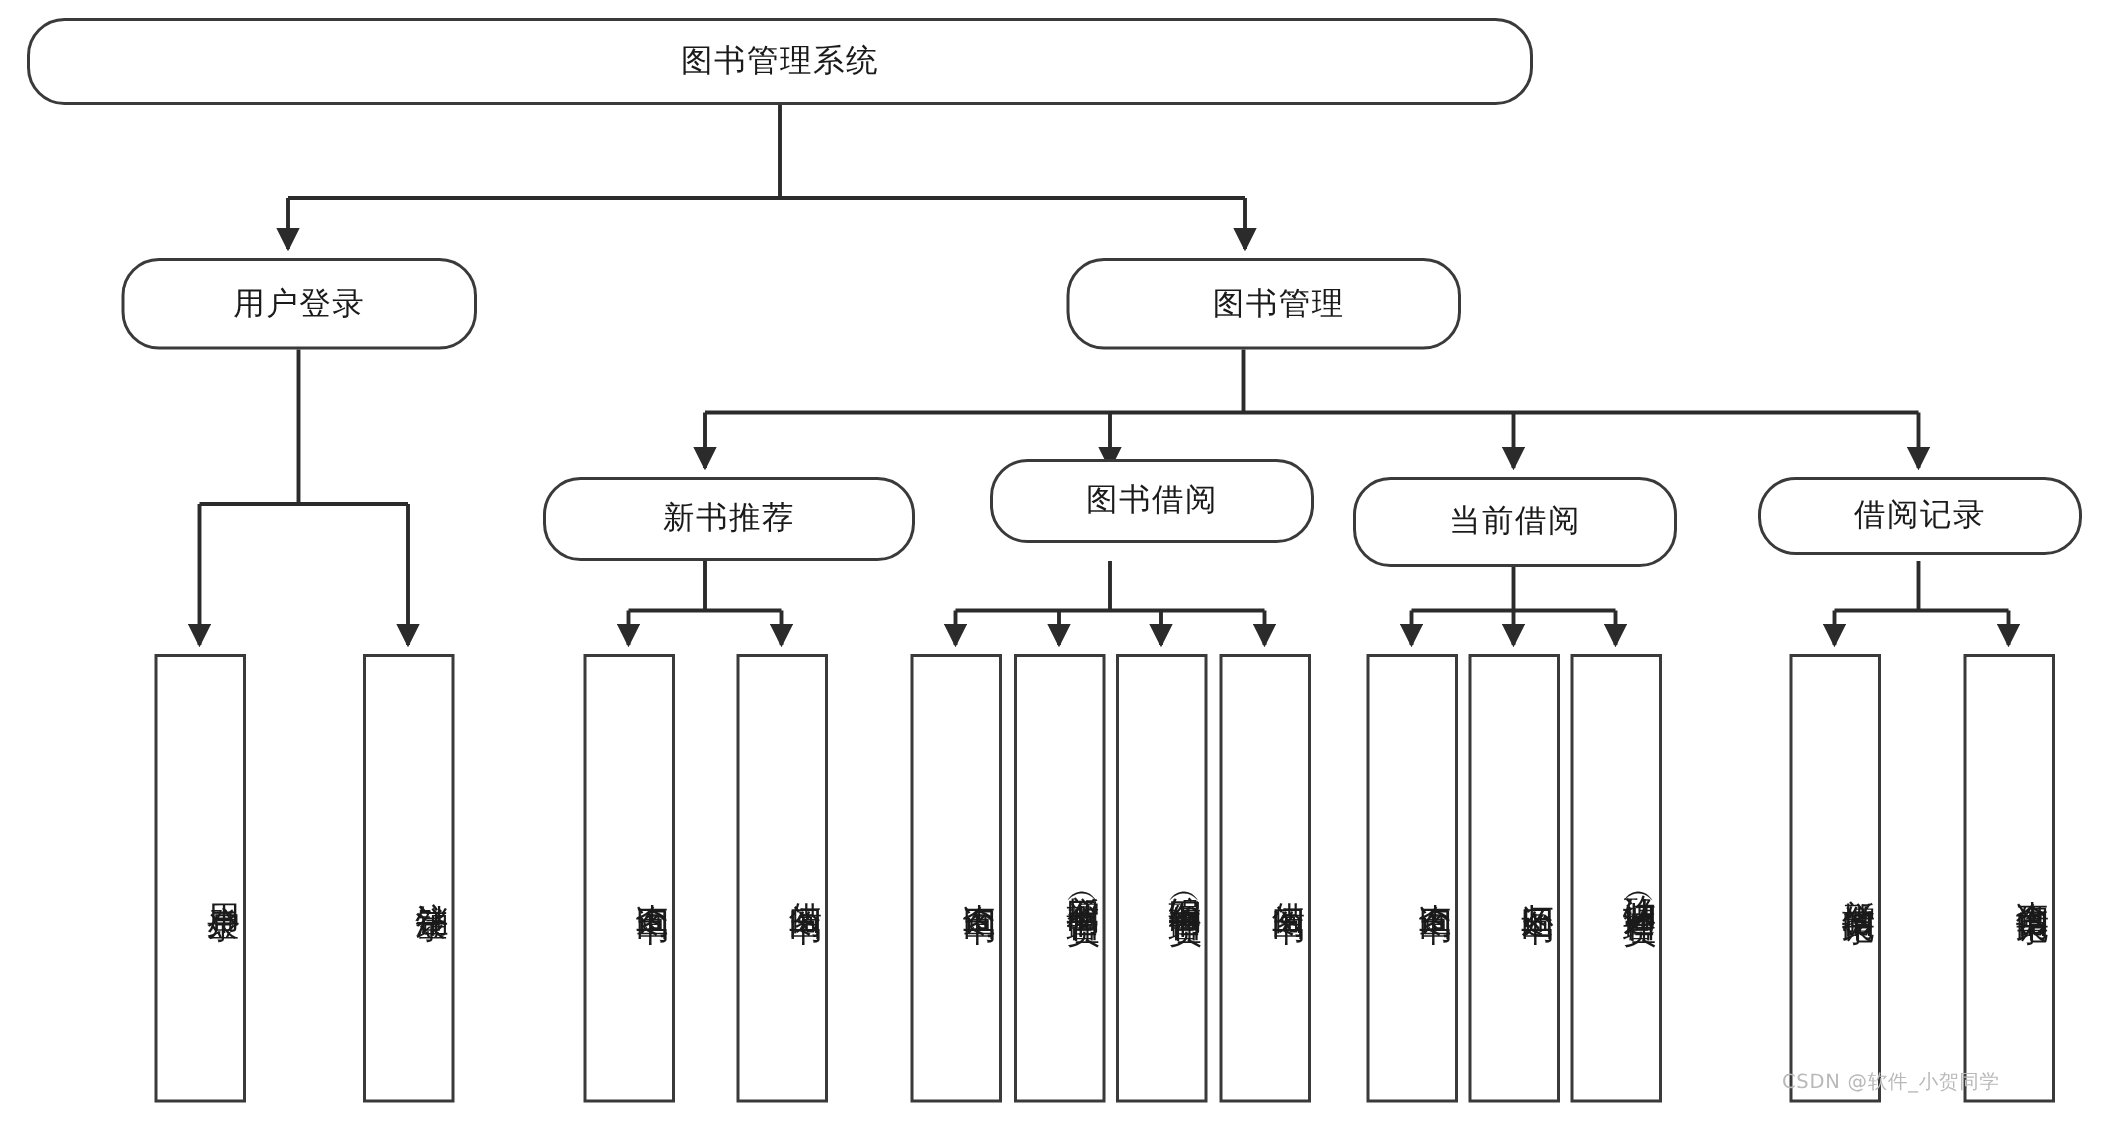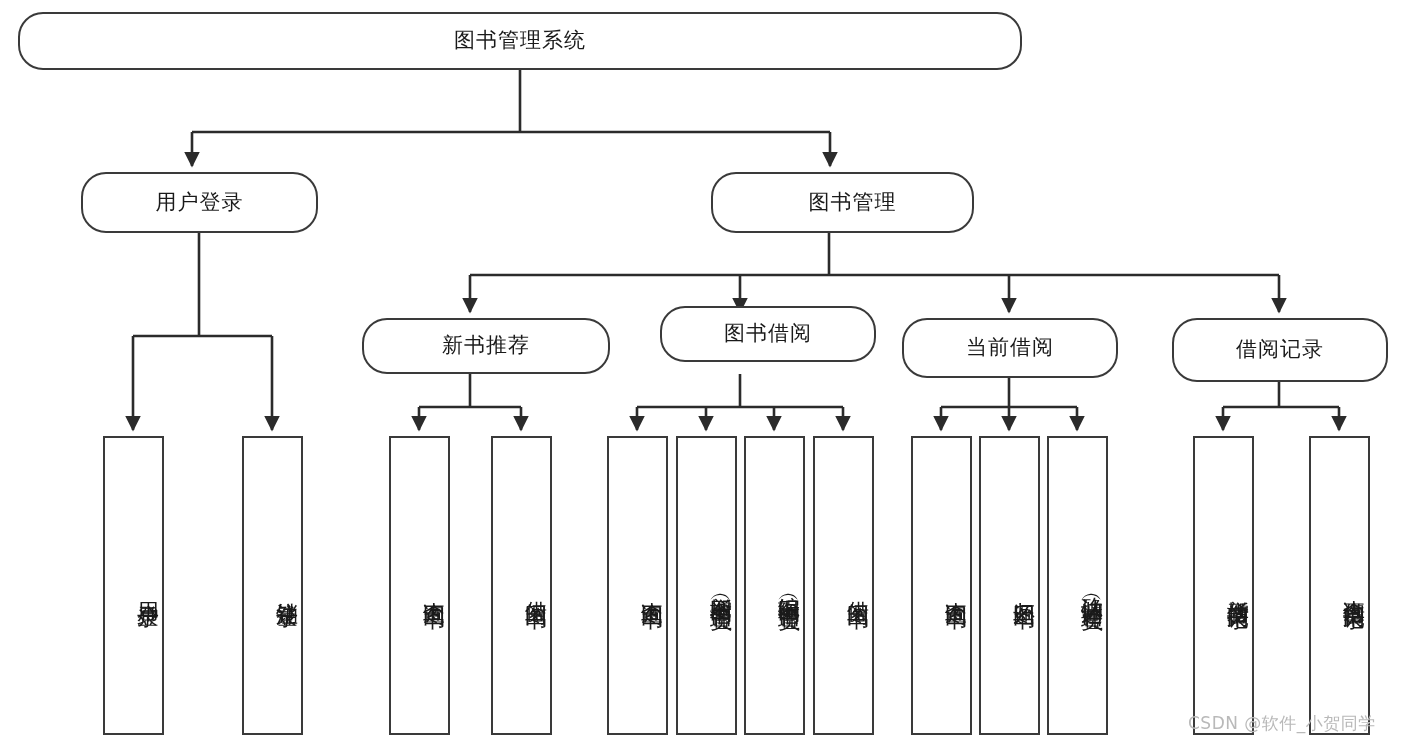--- a/index.html
+++ b/index.html
@@ -53,21 +53,21 @@
   }
   .node.vert > .vlabel {
     writing-mode: vertical-rl;
     text-orientation: upright;
     display: block;
   }
   .watermark {
     position: absolute;
     left: 1188px;
     top: 712px;
-    font-size: 17px;
+    font-size: 13px;
     color: #b9b9b9;
     letter-spacing: 0.5px;
     white-space: nowrap;
   }
 </style>
 </head>
 <body>
 
 <div id="canvas">
 
@@ -139,21 +139,21 @@
 
   <div class="node horiz" style="left:362px; top:318px; width:248px; height:56px;">
     <span>新书推荐</span>
   </div>
   <div class="node horiz" style="left:632px; top:306px; width:216px; height:56px;margin-left:28px;">
     <span>图书借阅</span>
   </div>
   <div class="node horiz" style="left:902px; top:318px; width:216px; height:60px;align-items:center;">
     <span>当前借阅</span>
   </div>
-  <div class="node horiz" style="left:1172px; top:318px; width:216px; height:64px;">
+  <div class="node horiz" style="left:1172px; top:318px; width:216px; height:52px;">
     <span>借阅记录</span>
   </div>
 
   <div class="node vert" style="left:103px; top:436px; width:61px; height:299px;">
     <span class="vlabel">用户登录</span>
   </div>
   <div class="node vert" style="left:242px; top:436px; width:61px; height:299px;">
     <span class="vlabel">注销登录</span>
   </div>
 

